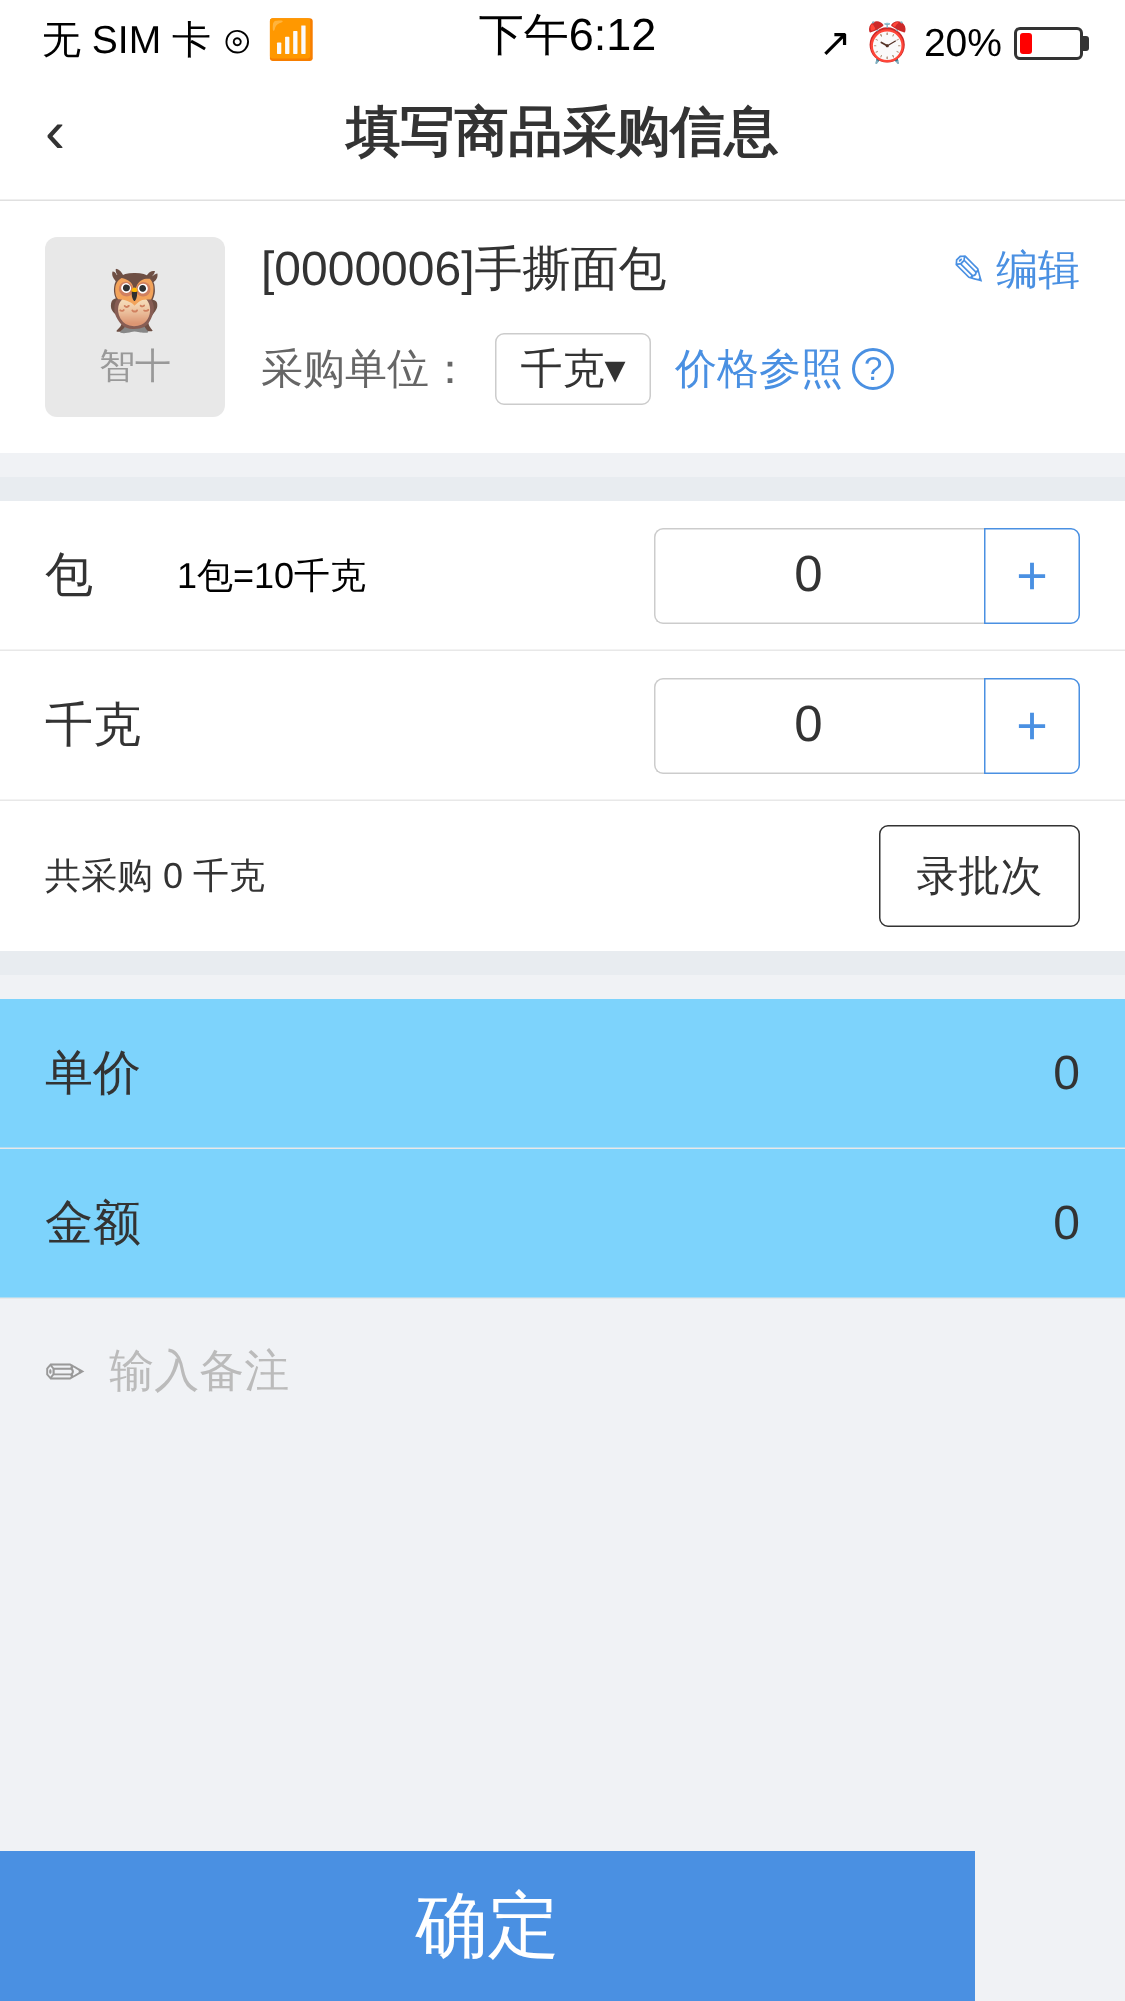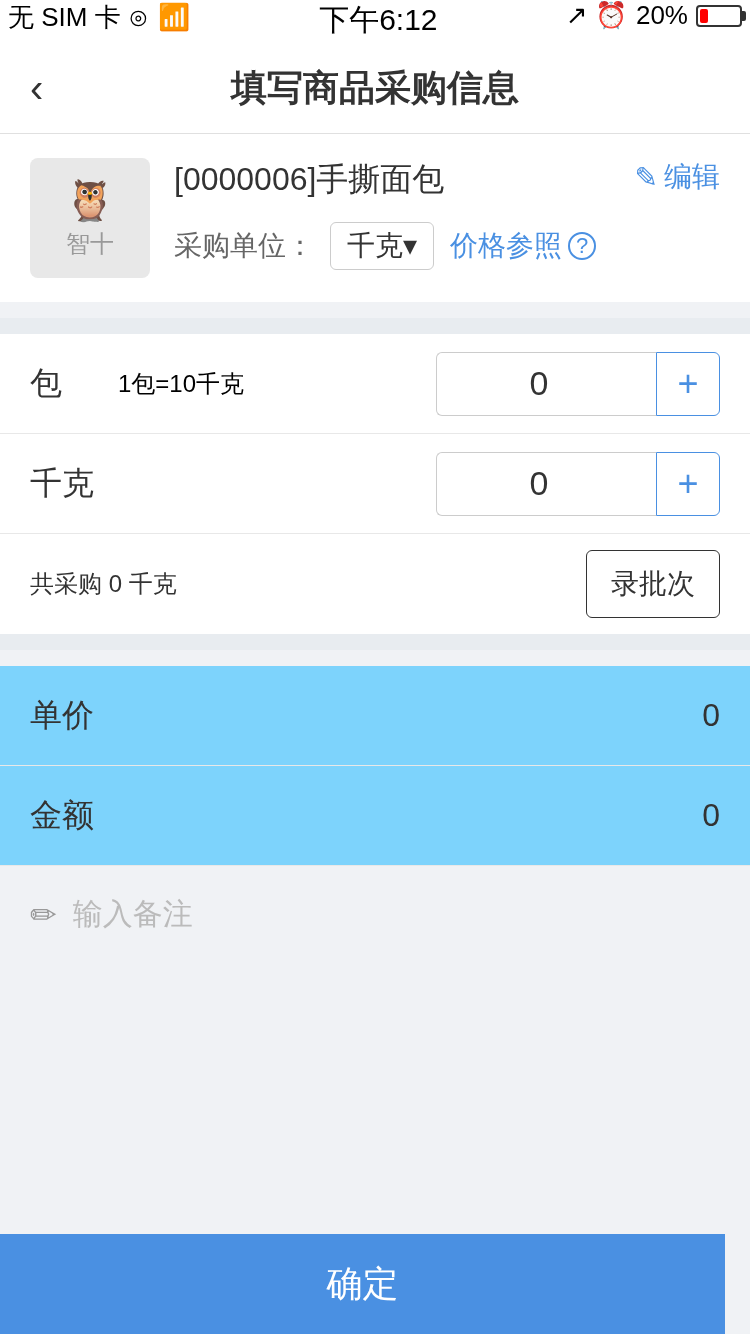--- a/index.html
+++ b/index.html
@@ -12,23 +12,23 @@
       font-size: 32px;
       color: #333;
     }
 
     
     .status-bar {
       width: 750px;
       height: 44px;
       background: #fff;
       display: flex;
-      align-items: flex-start;
+      align-items: flex-end;
       justify-content: space-between;
-      padding: 0 8px;
+      padding: 0 28px;
       font-size: 26px;
       color: #000;
       gap: 46px;
     }
     .status-left { display: flex; align-items: center; gap: 10px; }
     .status-center { font-size: 30px; font-weight: 500; }
     .status-right { display: flex; align-items: center; gap: 8px; font-size: 26px; }
     .battery {
       width: 46px; height: 22px;
       border: 2px solid #333;
@@ -106,21 +106,21 @@
     .owl-icon {
       font-size: 40px;
       margin-bottom: 4px;
     }
     .product-info {
       flex: 1;
     }
     .product-header {
       display: flex;
       justify-content: space-between;
-      align-items: flex-start;
+      align-items: center;
       margin-bottom: 20px;
     }
     .product-name {
       font-size: 32px;
       color: #333;
       font-weight: 500;
     }
     .edit-btn {
       font-size: 28px;
       color: #4a90e2;
@@ -293,25 +293,25 @@
 
     
     .bottom-space {
       flex: 1;
       background: #f0f2f5;
       min-height: 300px;
     }
 
     
     .confirm-btn {
-      width: 725px;
+      width: 650px;
       height: 100px;
       background: #4a90e2;
       color: #fff;
-      font-size: 36px;
+      font-size: 48px;
       display: flex;
       align-items: center;
       justify-content: center;
       cursor: pointer;
       position: fixed;
       bottom: 0;
       left: 0;
     }
 
     .wifi-icon { font-size: 26px; }

